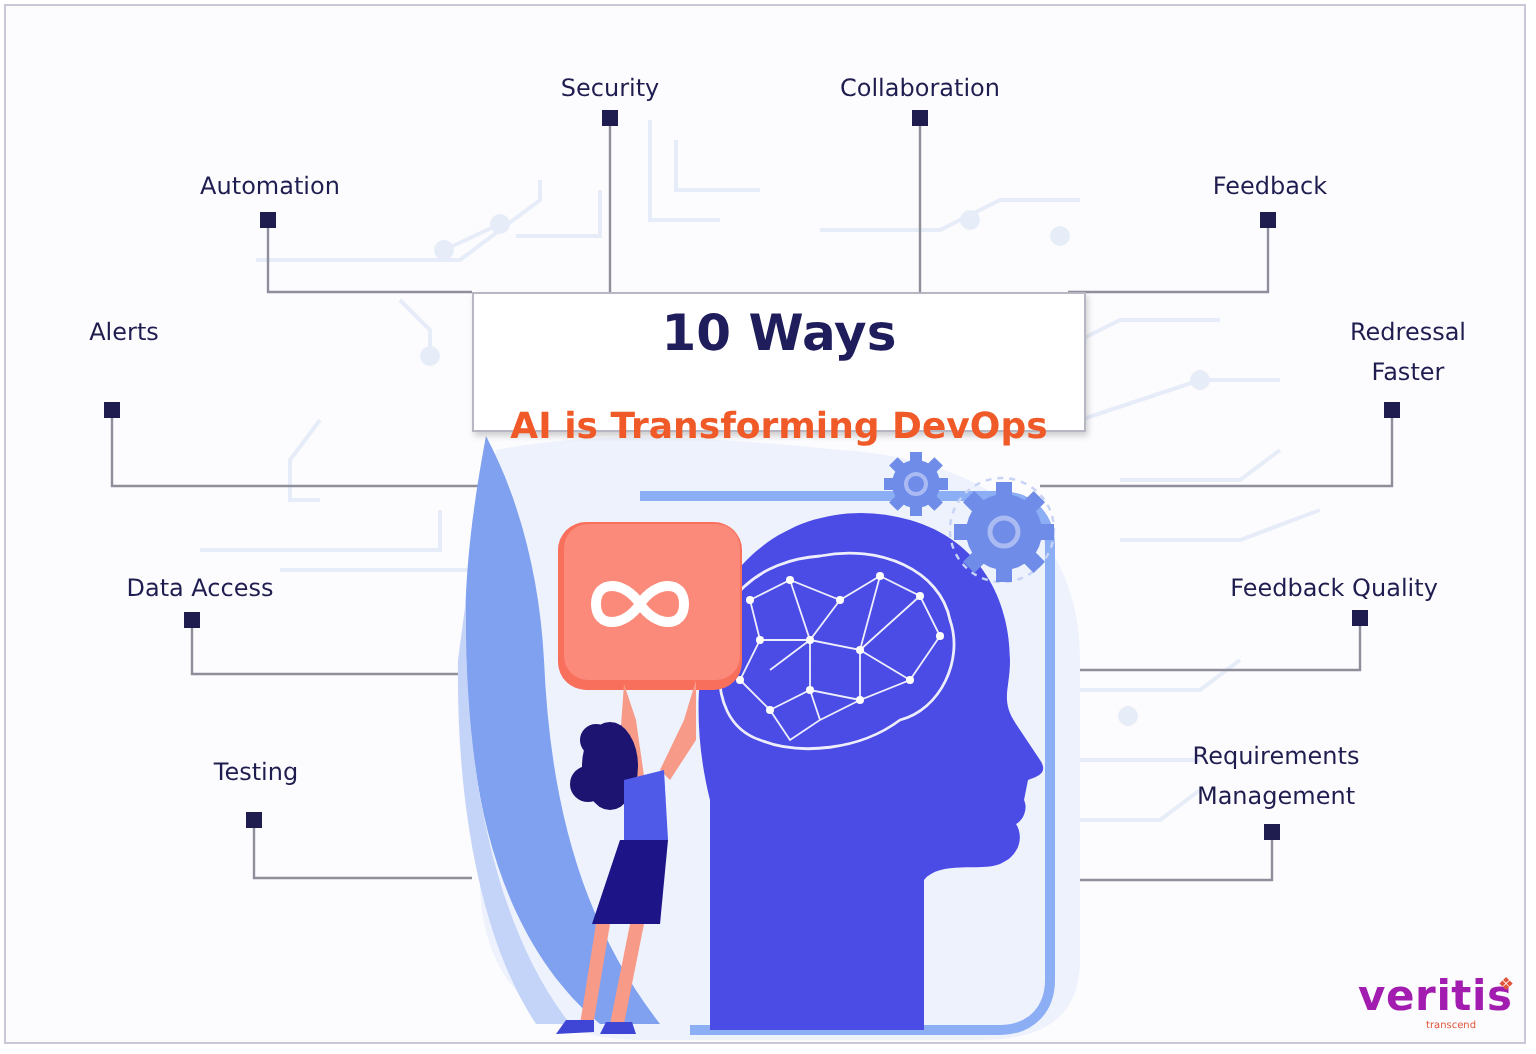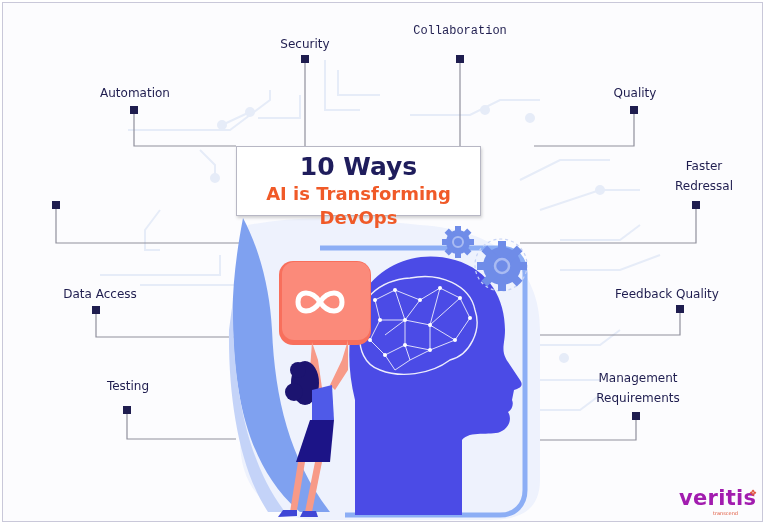--- a/index.html
+++ b/index.html
@@ -2,23 +2,23 @@
 <html><head>
 <meta charset="utf-8">
 <style>
   html, body { margin:0; padding:0; }
   body { width:768px; height:527px; position:relative; overflow:hidden; background:#ffffff; font-family:"DejaVu Sans", sans-serif; }
   .frame { position:absolute; left:2px; top:2px; width:761px; height:520px; border:1px solid #c9c8d9; background:#fcfcfe; box-sizing:border-box; }
   .circuit { position:absolute; left:0; top:0; width:768px; height:527px; }
   .label { position:absolute; color:#1f1d4f; font-size:12px; line-height:20px; white-space:nowrap; font-weight:500; }
   .label.center { text-align:center; }
   .dot { position:absolute; width:8px; height:8px; background:#1f1d4f; }
-  .title-box { position:absolute; left:236px; top:146px; width:245px; height:70px; background:#fff; border:1px solid #b7b7c4; box-shadow:1px 2px 3px rgba(0,0,0,0.18); box-sizing:border-box; text-align:center; }
+  .title-box { position:absolute; left:236px; top:146px; width:307px; height:70px; background:#fff; border:1px solid #b7b7c4; box-shadow:1px 2px 3px rgba(0,0,0,0.18); box-sizing:border-box; text-align:center; }
   .title-main { font-family:"DejaVu Sans", sans-serif; font-weight:bold; font-size:25px; color:#1f1d5c; line-height:30px; margin-top:5px; }
-  .title-sub { font-family:"DejaVu Sans", sans-serif; font-weight:bold; font-size:18px; color:#f05a28; line-height:24px; }
+  .title-sub { font-family:"DejaVu Sans", sans-serif; font-weight:bold; font-size:18px; color:#f05a28; line-height:24px;margin-top:20px; }
   .logo { position:absolute; left:679px; top:486px; }
   .logo-main { font-family:"DejaVu Sans", sans-serif; font-weight:bold; font-size:21px; color:#a21caf; letter-spacing:0.3px; }
   .logo-sub { position:absolute; left:34px; top:24px; font-size:5px; color:#e0553a; }
   .logo-mark { position:absolute; left:70px; top:2px; color:#e0553a; font-size:9px; font-weight:bold; }
   svg { display:block; }
 </style>
 </head>
 <body>
 
 <div class="frame"></div>
@@ -140,51 +140,52 @@
 </svg>
 
 <div class="title-box">
   <div class="title-main">10 Ways</div>
   <div class="title-sub">AI is Transforming DevOps</div>
 </div>
 
 <div class="label center" style="left:265px; top:34px; width:80px;">Security</div>
 <div class="dot" style="left:301px; top:55px;"></div>
 
-<div class="label center" style="left:400px; top:21px; width:120px;font-family:Liberation Mono, monospace;">Collaboration</div>
+<div class="label center" style="left:400px; top:34px; width:120px;">Collaboration</div>
 <div class="dot" style="left:456px; top:55px;"></div>
 
 <div class="label center" style="left:82px; top:83px; width:106px;">Automation</div>
 <div class="dot" style="left:130px; top:106px;"></div>
 
-<div class="label center" style="left:590px; top:83px; width:90px;">Quality</div>
+<div class="label center" style="left:590px; top:83px; width:90px;">Feedback</div>
 <div class="dot" style="left:630px; top:106px;"></div>
 
 <div class="label center" style="left:14px; top:156px; width:96px;">
+  <div>Alerts</div>
 </div>
 <div class="dot" style="left:52px; top:201px;"></div>
 
 <div class="label center" style="left:656px; top:156px; width:96px;">
+  <div>Redressal</div>
   <div>Faster</div>
-  <div>Redressal</div>
 </div>
 <div class="dot" style="left:692px; top:201px;"></div>
 
 <div class="label center" style="left:40px; top:284px; width:120px;">Data Access</div>
 <div class="dot" style="left:92px; top:306px;"></div>
 
 <div class="label center" style="left:588px; top:284px; width:158px;">Feedback Quality</div>
 <div class="dot" style="left:676px; top:305px;"></div>
 
 <div class="label center" style="left:88px; top:376px; width:80px;">Testing</div>
 <div class="dot" style="left:123px; top:406px;"></div>
 
 <div class="label center" style="left:570px; top:368px; width:136px;">
+  <div>Requirements</div>
   <div>Management</div>
-  <div>Requirements</div>
 </div>
 <div class="dot" style="left:632px; top:412px;"></div>
 
 <div class="logo">
   <div class="logo-main">veritis</div>
   <div class="logo-sub">transcend</div>
   <div class="logo-mark">❖</div>
 </div>
 
 </body></html>

